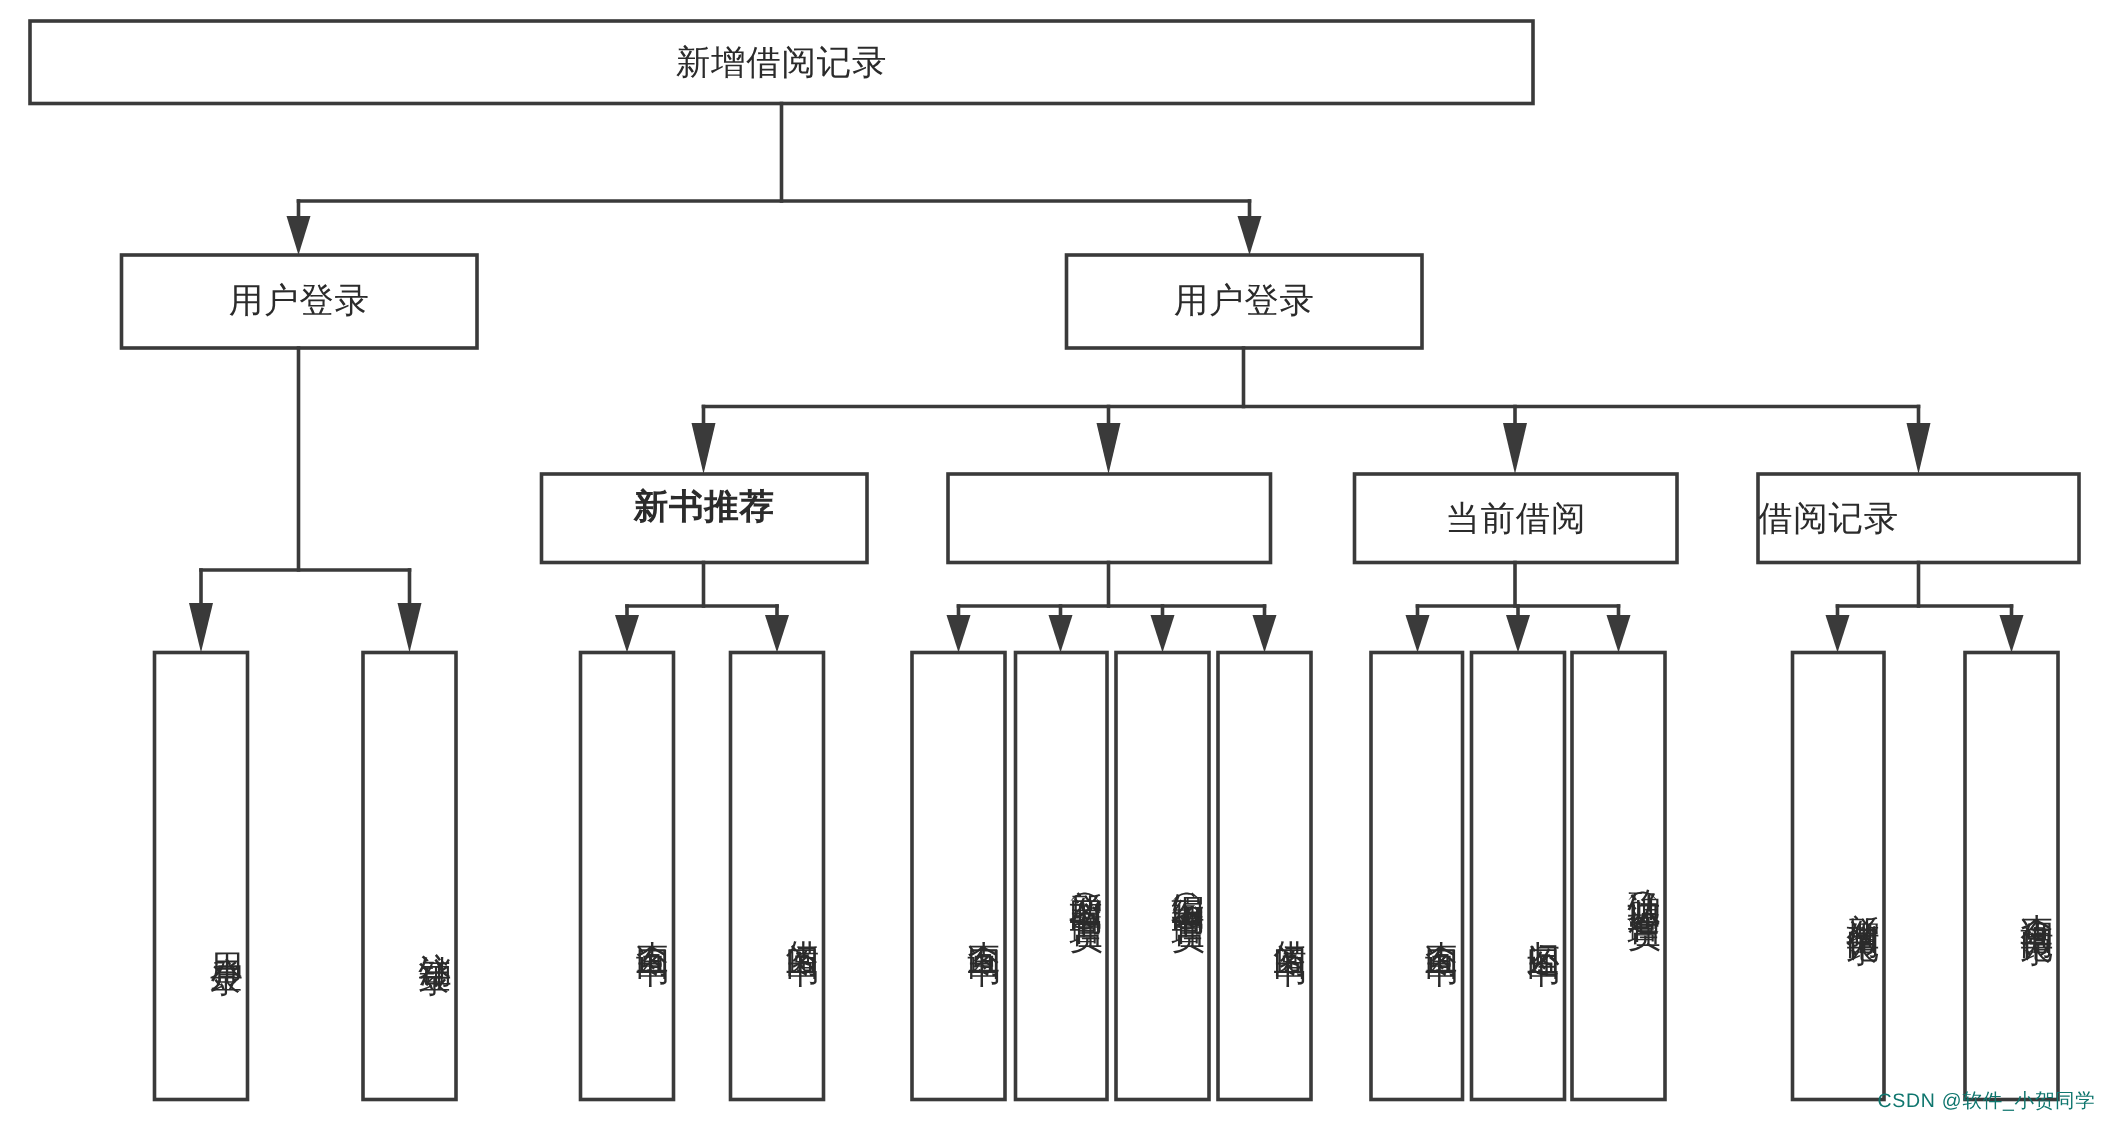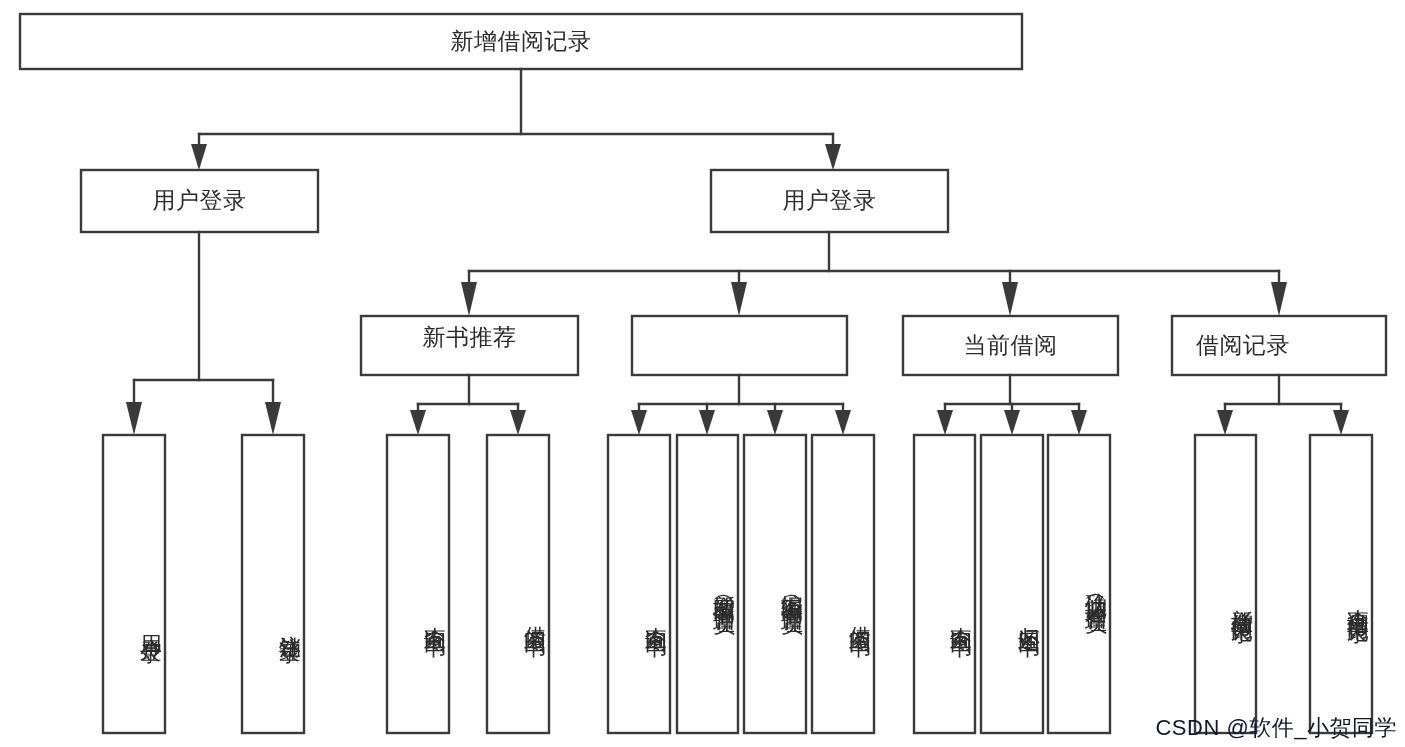--- a/index.html
+++ b/index.html
@@ -64,22 +64,22 @@
     font-size: 22px;
     line-height: 1.28;
     letter-spacing: 3px;
     padding-top: 10px;
     align-items: flex-start;
   }
   .watermark {
     position: absolute;
     right: 8px;
     bottom: 4px;
-    font-size: 22px;
-    color: #0f172a;
+    font-size: 13px;
+    color: #0f766e;
     font-family: "Liberation Sans", "DejaVu Sans", sans-serif;
     white-space: nowrap;
     letter-spacing: 0.5px;
   }
 </style>
 </head>
 <body>
 
 <div id="diagram-root">
 
@@ -185,23 +185,23 @@
       <polygon class="arrow-head" points="1217,410 1233,410 1225,435"></polygon>
       <polygon class="arrow-head" points="1333,410 1349,410 1341,435"></polygon>
     </g>
   </svg>
 
   <div class="node-label horizontal" style="left:20px; top:14px; width:1002px; height:55px;">新增借阅记录</div>
 
   <div class="node-label horizontal" style="left:81px; top:170px; width:237px; height:62px;">用户登录</div>
   <div class="node-label horizontal" style="left:711px; top:170px; width:237px; height:62px;">用户登录</div>
 
-  <div class="node-label horizontal" style="left:361px; top:316px; width:217px; height:43px;">新书推荐</div>
+  <div class="node-label horizontal" style="left:361px; top:316px; width:217px; height:43px;font-weight:bold;">新书推荐</div>
   <div class="node-label horizontal" style="left:903px; top:316px; width:215px; height:59px;">当前借阅</div>
-  <div class="node-label horizontal" style="left:1136px; top:316px; width:214px; height:59px;">借阅记录</div>
+  <div class="node-label horizontal" style="left:1112px; top:316px; width:214px; height:59px;">借阅记录</div>
 
   <div class="node-label vertical" style="left:103px; top:435px; width:62px; height:298px; padding-top:78px;">用户登录</div>
   <div class="node-label vertical" style="left:242px; top:435px; width:62px; height:298px; padding-top:78px;">注销登录</div>
 
   <div class="node-label vertical" style="left:387px; top:435px; width:62px; height:298px; padding-top:62px;">查询图书</div>
   <div class="node-label vertical" style="left:487px; top:435px; width:62px; height:298px; padding-top:62px;">借阅图书</div>
 
   <div class="node-label vertical" style="left:608px; top:435px; width:62px; height:298px; padding-top:62px;">查询图书</div>
   <div class="node-label vertical" style="left:677px; top:435px; width:61px; height:298px; padding-top:10px;">新增图书（管理员）</div>
   <div class="node-label vertical" style="left:744px; top:435px; width:62px; height:298px; padding-top:10px;">编辑图书（管理员）</div>

